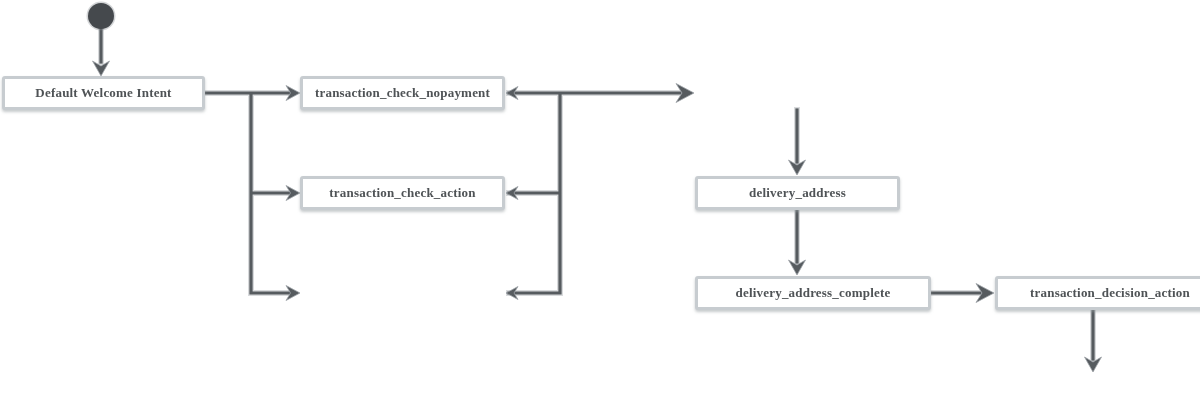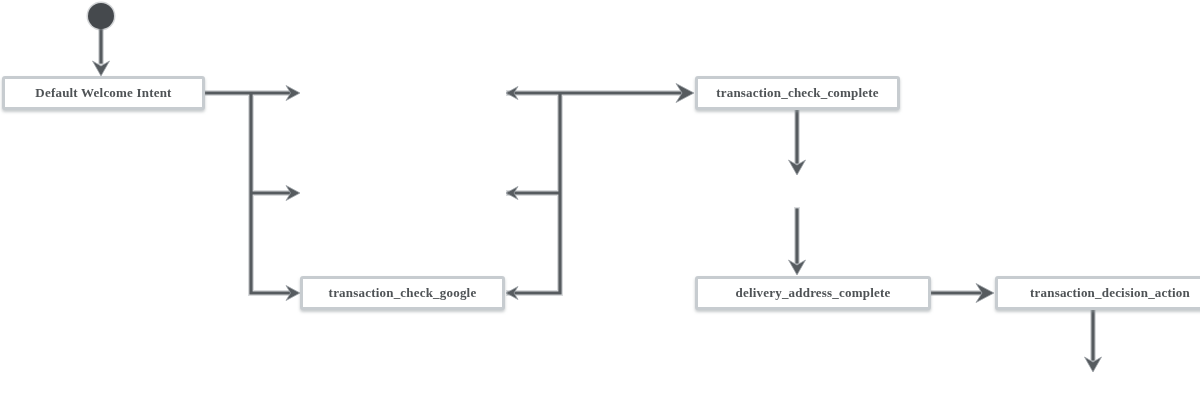--- a/index.html
+++ b/index.html
@@ -82,30 +82,33 @@
       <path class="ah" d="M1093,372 L1084.5,357 L1093,362 L1101.5,357 Z"></path>
     </g>
   </svg>
 
   <div class="start-dot"></div>
 
   <div class="node" style="left:2px;top:76px;width:203px">
     <span>Default Welcome Intent</span>
   </div>
 
-
-  <div class="node" style="left:695px;top:76px;width:205px">
-    <span>transaction_check_complete</span>
+  <div class="node" style="left:300px;top:76px;width:205px">
+    <span>transaction_check_nopayment</span>
   </div>
 
 
+  <div class="node" style="left:300px;top:176px;width:205px">
+    <span>transaction_check_action</span>
+  </div>
 
-  <div class="node" style="left:300px;top:276px;width:205px">
-    <span>transaction_check_google</span>
+  <div class="node" style="left:695px;top:176px;width:205px">
+    <span>delivery_address</span>
   </div>
+
 
   <div class="node" style="left:695px;top:276px;width:236px">
     <span>delivery_address_complete</span>
   </div>
 
   <div class="node" style="left:995px;top:276px;width:230px">
     <span>transaction_decision_action</span>
   </div>
 
 

